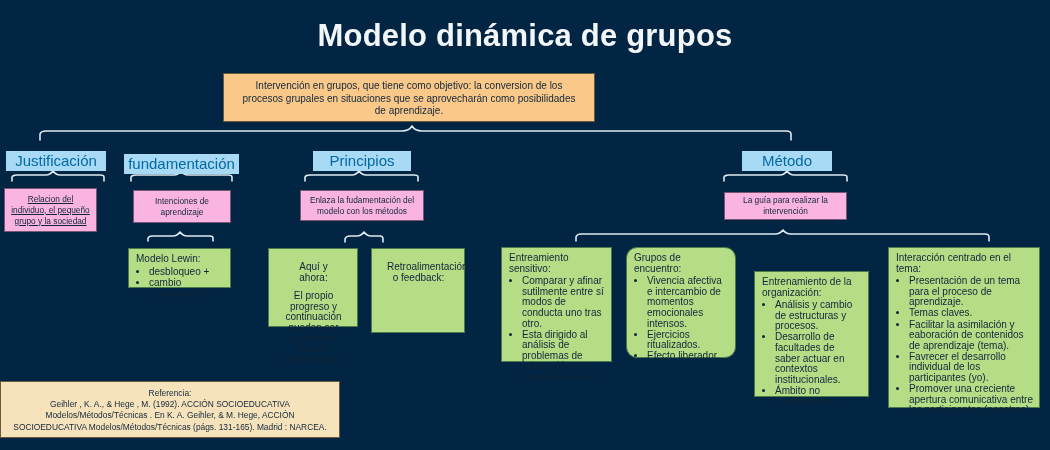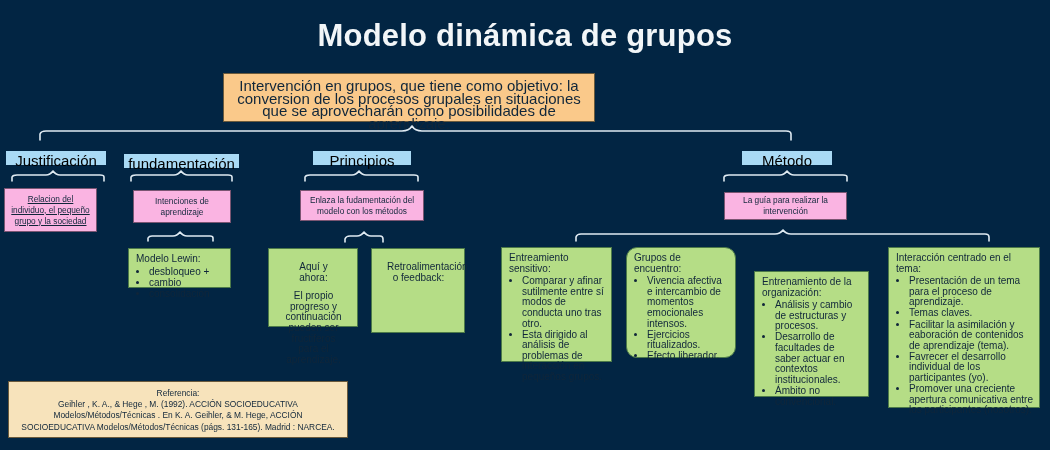--- a/index.html
+++ b/index.html
@@ -19,28 +19,28 @@
     font-size:31px;
     font-weight:bold;
     letter-spacing:.2px;
   }
 
   .box{position:absolute;box-sizing:border-box;}
 
   .orange-box{
     left:223px;top:73px;width:372px;height:49px;
     background:#fac98a;border:1px solid #6a5a3c;
-    color:#10263a;font-size:15px;line-height:12.6px;
+    color:#10263a;font-size:10px;line-height:12.6px;
     text-align:center;padding:6px 12px 0 12px;
   }
 
   .hdr{
-    background:#a9daf5;color:#000000;
+    background:#a9daf5;color:#0369a1;
     font-size:15px;text-align:center;
-    height:14px;line-height:20px;
+    height:20px;line-height:20px;
     white-space:nowrap;
   }
 
   .pink{
     background:#fab4e2;border:1px solid #7a5572;
     color:#10263a;font-size:8.3px;line-height:11px;
     text-align:center;
     display:flex;align-items:center;justify-content:center;
     padding:2px 5px;
   }
@@ -51,21 +51,21 @@
     padding:5px 6px 5px 7px;
   }
   .green .gtitle{display:block;margin-bottom:2px;}
   .green.centered{text-align:center;}
   .green ul{margin:2px 0 0 0;padding-left:13px;}
   .green li{margin:0 0 0.5px 0;}
   .green p{margin:8px;}
   .green p.gap{margin-top:7px;}
 
   .ref{
-    left:8px;top:381px;width:340px;height:57px;
+    left:0;top:381px;width:340px;height:57px;
     background:#f7e3bb;border:1px solid #6a5a3c;
     color:#10263a;font-size:8.4px;line-height:11.2px;
     text-align:center;padding:6px 8px 0 8px;
   }
   .ref .reftitle{display:block;}
 
   svg.conn{position:absolute;left:0;top:0;width:1050px;height:450px;pointer-events:none;}
   svg.conn path{fill:none;stroke:#dfeaf2;stroke-width:1.6px;stroke-linecap:round;stroke-linejoin:round;}
 </style>
 </head>

